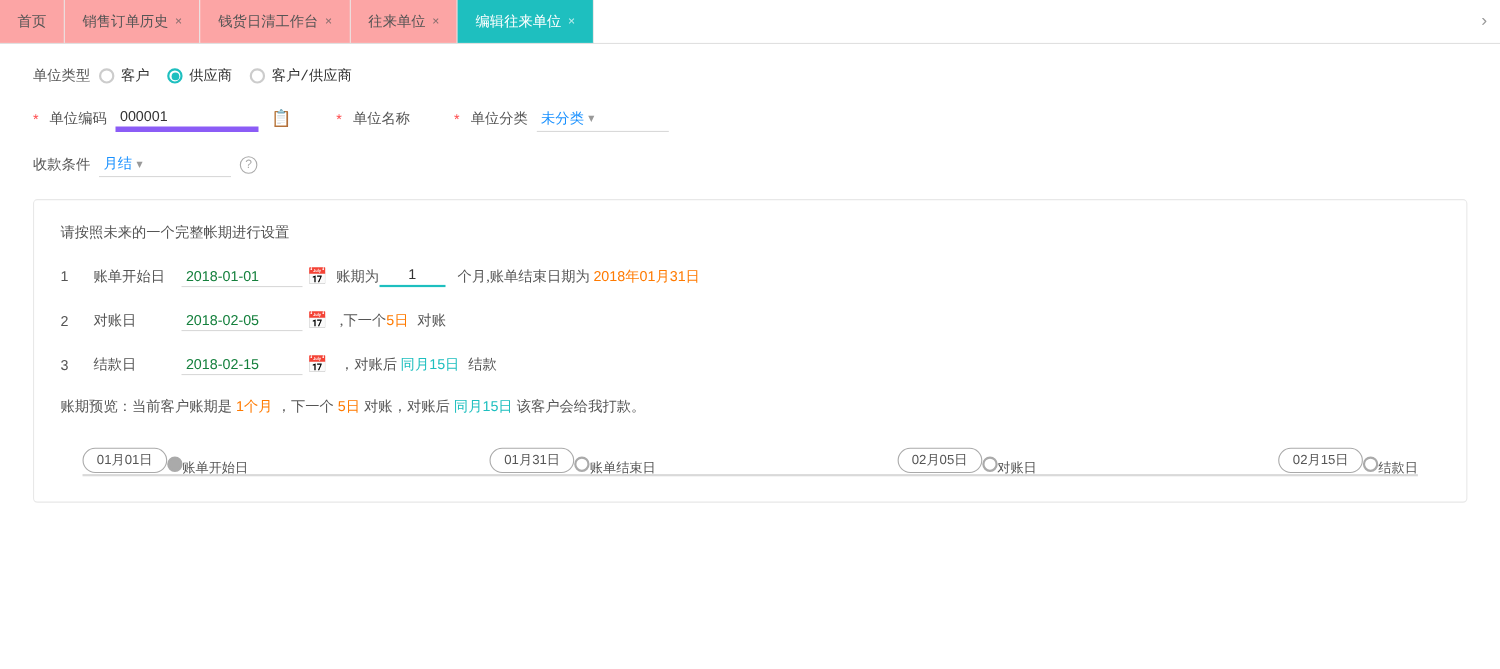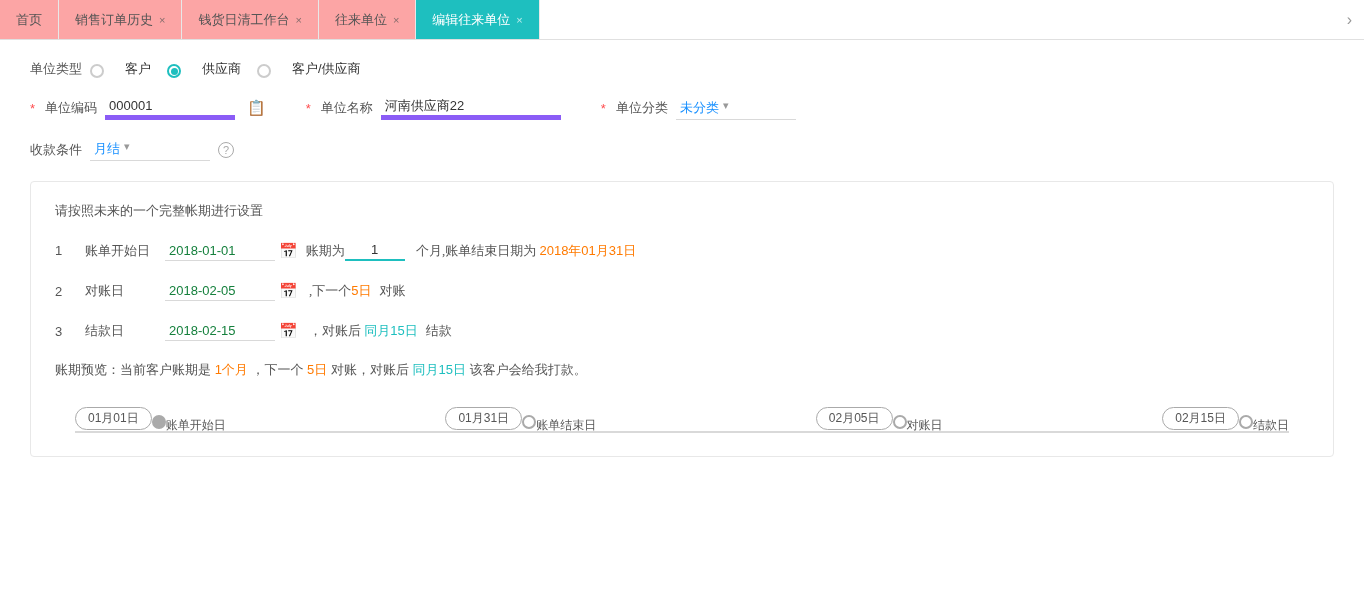--- a/index.html
+++ b/index.html
@@ -73,23 +73,24 @@
     }
 
     
     .radio-group {
       display: flex;
       align-items: center;
       gap: 16px;
     }
     .radio-item {
       display: flex;
-      align-items: flex-end;
-      gap: 21px;
-      cursor: pointer;
+      align-items: center;
+      gap: 6px;
+      cursor: pointer;
+      font-family: Liberation Mono, monospace;
     }
     .radio-circle {
       width: 14px;
       height: 14px;
       border-radius: 50%;
       border: 2px solid #ccc;
       display: flex;
       align-items: center;
       justify-content: center;
     }
@@ -115,21 +116,21 @@
       background: transparent;
       width: 130px;
     }
     .input-wide {
       width: 180px;
     }
 
     
     .form-select-wrap {
       display: flex;
-      align-items: flex-start;
+      align-items: center;
       border-bottom: 1px solid #d9d9d9;
       padding: 2px 4px;
       cursor: pointer;
       gap: 4px;
       min-width: 120px;
       font-family: Liberation Serif, serif;
     }
     .select-value {
       color: #1890ff;
       font-size: 13px;
@@ -317,21 +318,20 @@
   <div class="form-row">
     <div class="form-group">
       <span class="required-star">*</span>
       <span class="form-label">单位编码</span>
       <input type="text" class="form-input" value="000001" style="">
       <span class="calendar-icon">📋</span>
     </div>
     <div class="form-group">
       <span class="required-star">*</span>
       <span class="form-label">单位名称</span>
-      <input type="text" class="form-input input-wide" value="河南供应商22" style="">
     </div>
     <div class="form-group">
       <span class="required-star">*</span>
       <span class="form-label">单位分类</span>
       <div class="form-select-wrap">
         <span class="select-value">未分类</span>
         <span class="select-arrow">▾</span>
       </div>
     </div>
   </div>

